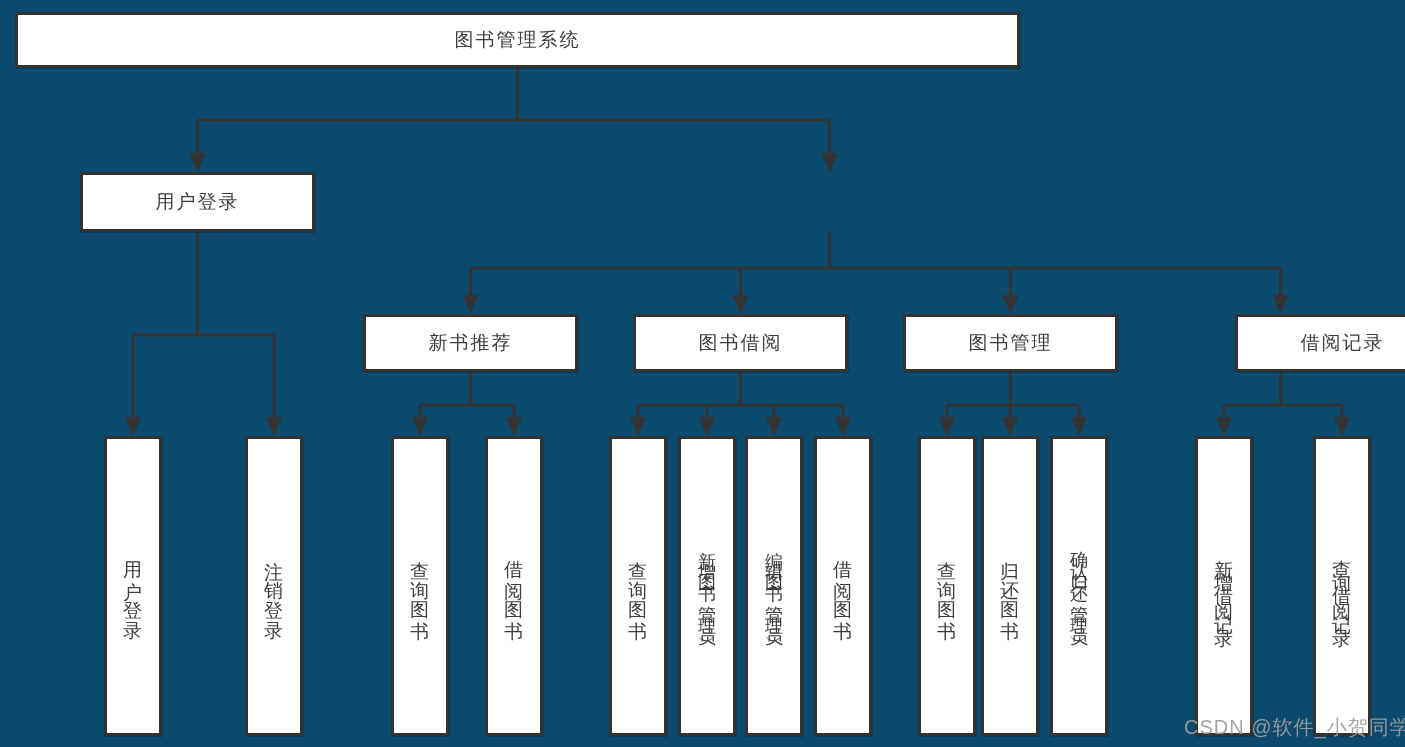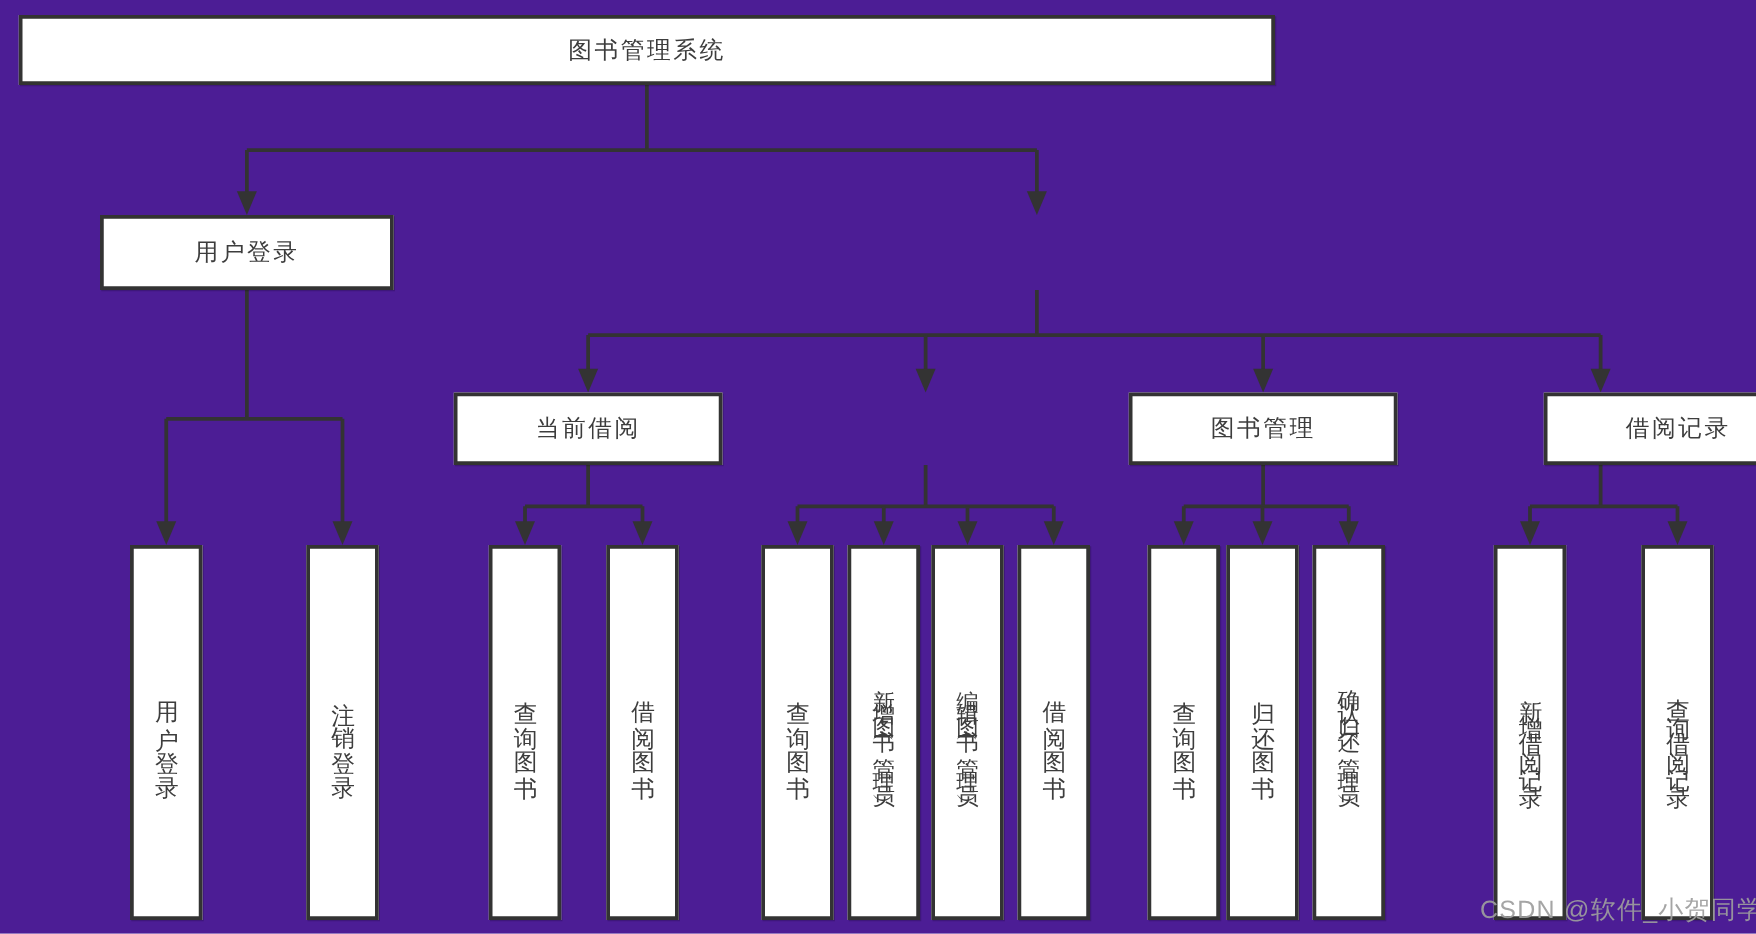--- a/index.html
+++ b/index.html
@@ -1,19 +1,19 @@
 <!DOCTYPE html>
 <html><head>
 <meta charset="utf-8">
 <style>
   html,body{margin:0;padding:0;background:#ffffff;}
   #stage{
     position:relative;
     width:1405px;height:747px;
-    background:#4c1d95;
+    background:#0c4a6e;
     font-family:"Liberation Sans","DejaVu Sans",sans-serif;
     overflow:hidden;
   }
   #wires{position:absolute;left:0;top:0;z-index:0;}
   .ln{stroke:#333333;stroke-width:3;fill:none;}
   .ar{fill:#333333;stroke:none;}
   .box{
     position:absolute;box-sizing:border-box;
     border:3px solid #333333;background:#ffffff;
     display:flex;align-items:center;justify-content:center;
@@ -100,21 +100,22 @@
     <path class="ln" d="M1224 405 V422"></path>
     <path class="ln" d="M1342 405 V422"></path>
     <path class="ar" d="M1216 417 L1232 417 L1224 436 Z"></path>
     <path class="ar" d="M1334 417 L1350 417 L1342 436 Z"></path>
   </svg>
 
   <div class="box root">图书管理系统</div>
 
   <div class="box lv2" style="left:80px;">用户登录</div>
 
-  <div class="box lv3" style="left:363px;">当前借阅</div>
+  <div class="box lv3" style="left:363px;">新书推荐</div>
+  <div class="box lv3" style="left:633px;">图书借阅</div>
   <div class="box lv3" style="left:903px;">图书管理</div>
   <div class="box lv3" style="left:1235px;">借阅记录</div>
 
   <div class="box leaf" style="left:104px;">
     <span>用户登录</span>
   </div>
   <div class="box leaf" style="left:245px;">
     <span>注销登录</span>
   </div>
 

